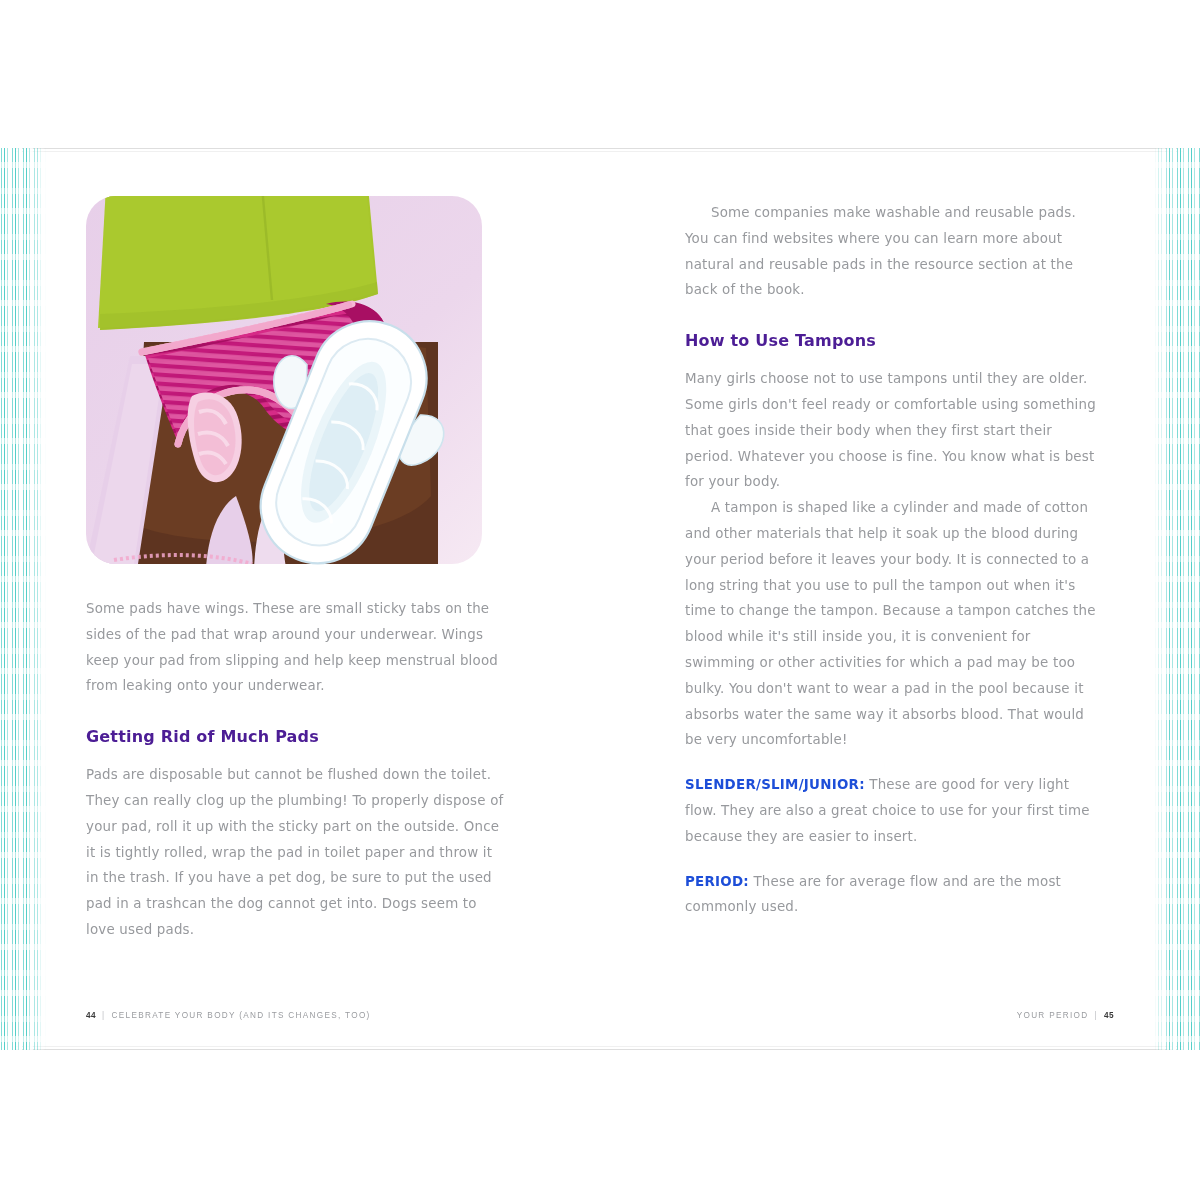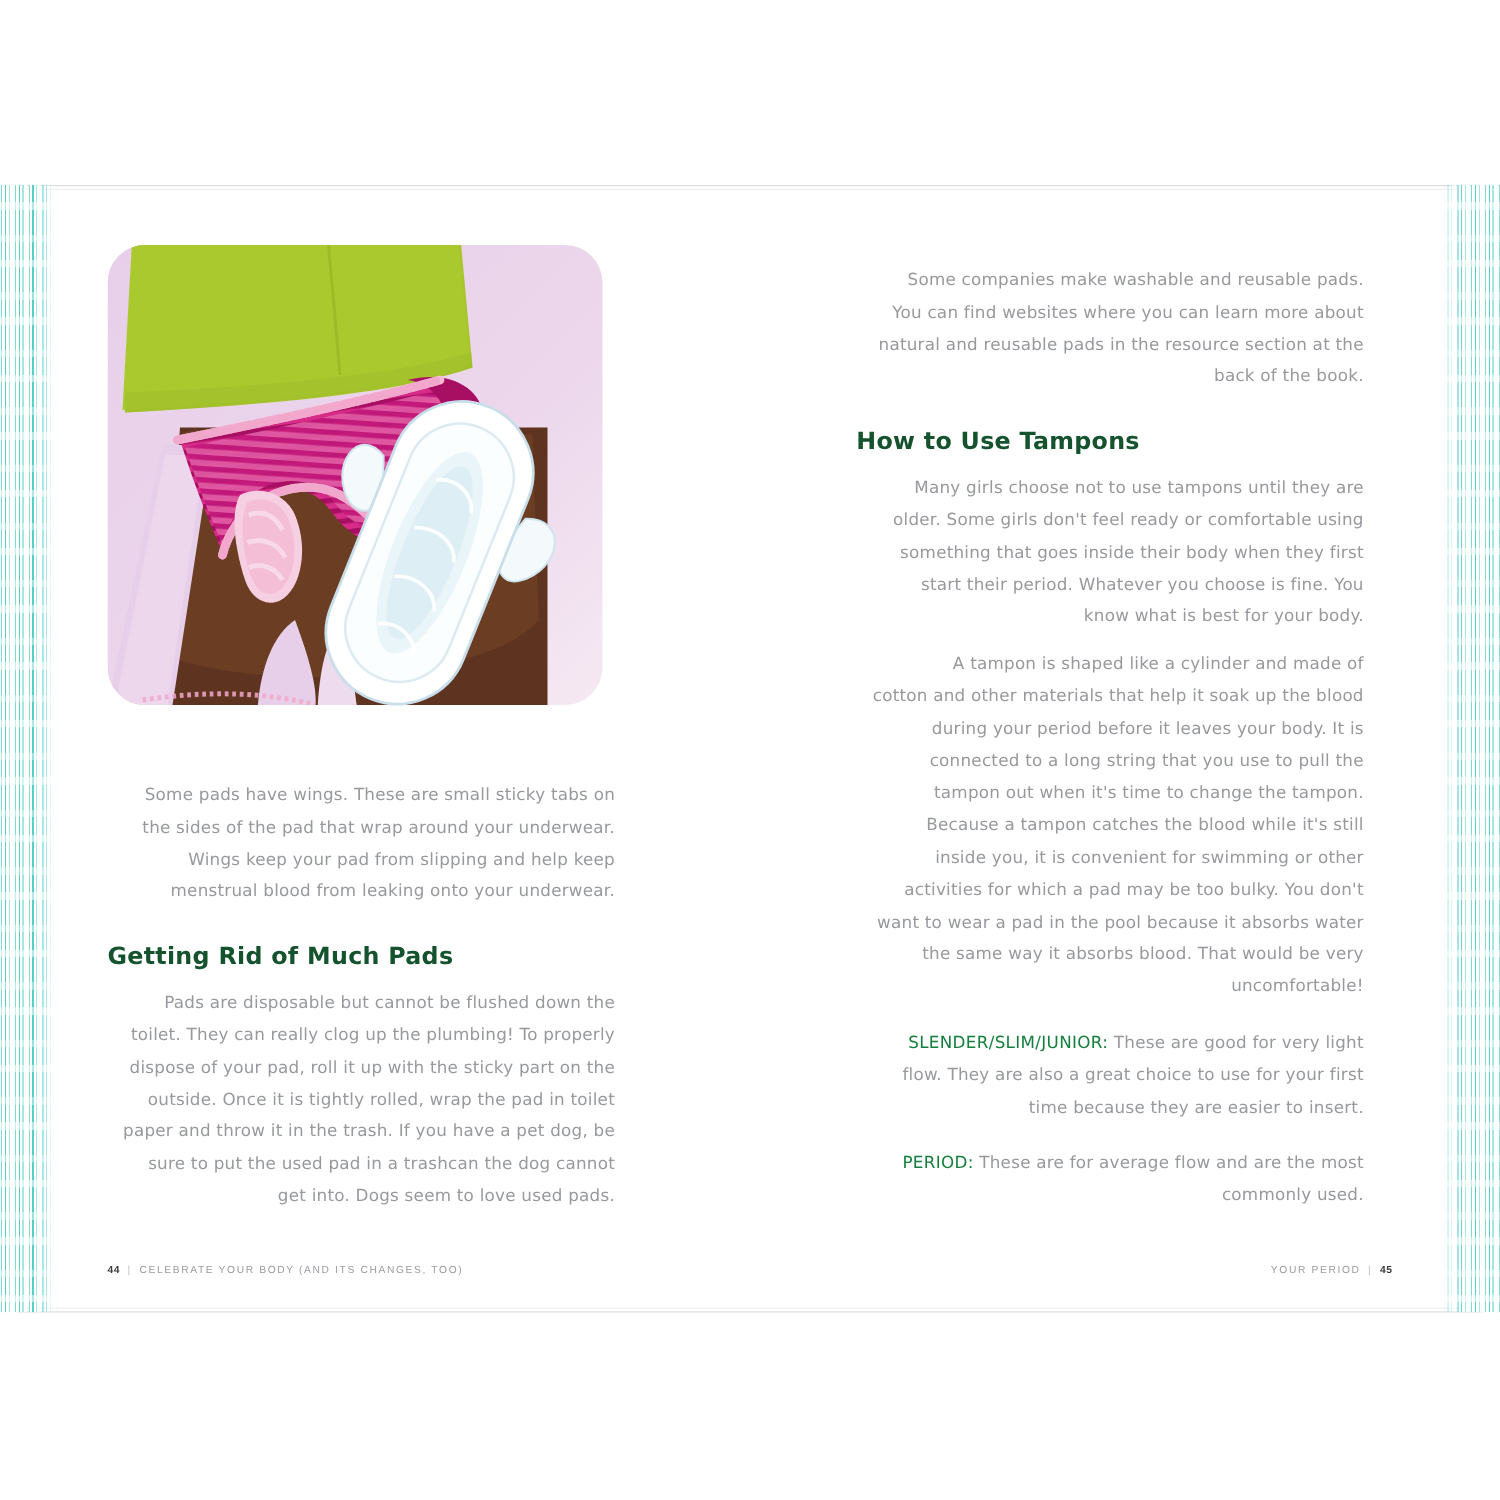--- a/index.html
+++ b/index.html
@@ -68,46 +68,46 @@
     position:absolute;
     top:52px;
     width:418px;
     color:#8d8f93;
   }
   .page.verso .col{left:40px;}
   .page.recto .col{left:85px;}
 
   
   p.body{
-    margin:12px;
+    margin:0;
     font-family:"DejaVu Sans", sans-serif;
     font-size:13.4px;
     line-height:25.8px;
     color:#97999d;
     letter-spacing:.015em;
-    text-align:right;
+    text-align:left;
   }
   p.body.indent{text-indent:26px;}
   p.gap{margin-top:19px;}
 
   h3.section{
     margin:0;
     font-family:"DejaVu Sans", sans-serif;
-    font-size:19px;
+    font-size:16px;
     font-weight:bold;
-    color:#14532d;
+    color:#4c1d95;
     letter-spacing:.012em;
     line-height:22px;
   }
   h3.gapbefore{margin-top:27px;}
   h3.gapafter + p.body{margin-top:14px;}
 
   .absorb-label{
-    color:#15803d;
-    font-weight:normal;
+    color:#1d4ed8;
+    font-weight:bold;
     letter-spacing:.02em;
   }
 
   
   .footer{
     position:absolute;bottom:30px;
     font-family:Liberation Sans, sans-serif;
     font-size:8.2px;
     letter-spacing:.16em;
     color:#9a9ca0;
@@ -230,21 +230,21 @@
             <ellipse cx="57" cy="126" rx="22" ry="74" fill="#d6e9f2" opacity=".6"></ellipse>
 
             <path d="M40 70 C 56 62, 72 70, 76 84" stroke="#ffffff" stroke-width="3" fill="none" opacity=".9"></path>
             <path d="M38 112 C 56 104, 74 112, 78 126" stroke="#ffffff" stroke-width="3" fill="none" opacity=".9"></path>
             <path d="M38 154 C 56 146, 74 154, 78 168" stroke="#ffffff" stroke-width="3" fill="none" opacity=".9"></path>
             <path d="M40 194 C 56 186, 72 194, 76 206" stroke="#ffffff" stroke-width="3" fill="none" opacity=".9"></path>
           </g>
         </svg>
       </div>
 
-      <div class="col" style="top:464px;">
+      <div class="col" style="top:448px;">
         <p class="body">Some pads have wings. These are small sticky tabs on the sides of the pad that wrap around your underwear. Wings keep your pad from slipping and help keep menstrual blood from leaking onto your underwear.</p>
 
         <h3 class="section gapbefore gapafter">Getting Rid of Much Pads</h3>
 
         <p class="body">Pads are disposable but cannot be flushed down the toilet. They can really clog up the plumbing! To properly dispose of your pad, roll it up with the sticky part on the outside. Once it is tightly rolled, wrap the pad in toilet paper and throw it in the trash. If you have a pet dog, be sure to put the used pad in a trashcan the dog cannot get into. Dogs seem to love used pads.</p>
       </div>
 
       <div class="footer">
         <span class="pg">44</span><span class="sep">|</span><span>CELEBRATE YOUR BODY (AND ITS CHANGES, TOO)</span>
       </div>

